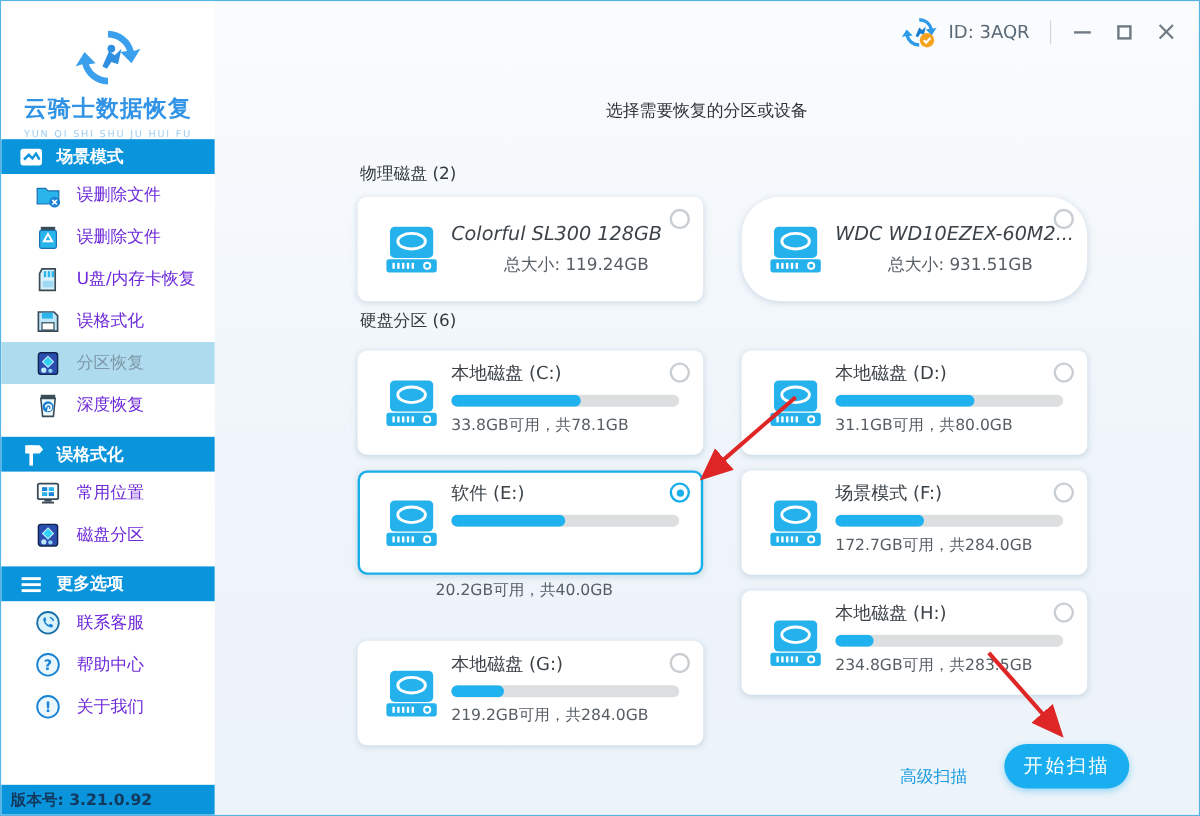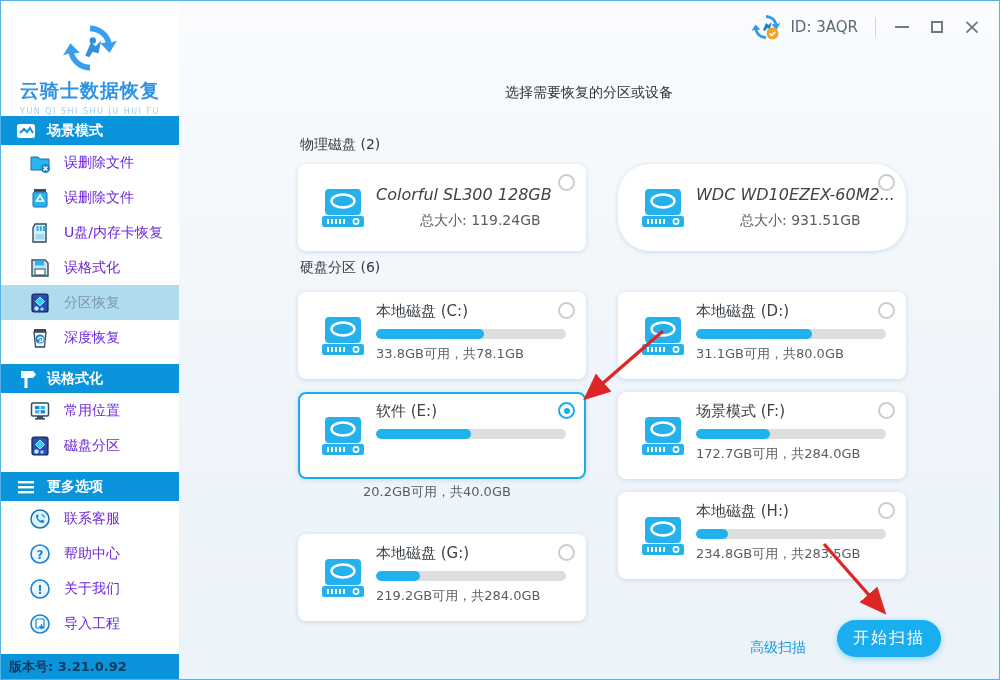--- a/index.html
+++ b/index.html
@@ -200,28 +200,20 @@
       </svg>
       <span>帮助中心</span>
     </div>
     <div class="menu-item">
       <svg class="icon22" viewBox="0 0 22 22">
         <circle cx="11" cy="11" r="9" fill="#eaf8fe" stroke="#1a82d4" stroke-width="1.6"></circle>
         <text x="11" y="15.5" font-size="12" font-weight="bold" fill="#1a82d4" text-anchor="middle">!</text>
       </svg>
       <span>关于我们</span>
     </div>
-    <div class="menu-item">
-      <svg class="icon22" viewBox="0 0 22 22">
-        <circle cx="11" cy="11" r="9" fill="#eaf8fe" stroke="#1a82d4" stroke-width="1.6"></circle>
-        <rect x="7" y="6" width="8" height="9" rx="1" fill="#fff" stroke="#1a82d4" stroke-width="1.2"></rect>
-        <path d="M12.5 11 v4 m-2-2 l2 2.5 2-2.5" stroke="#1a82d4" stroke-width="1.3" fill="none"></path>
-      </svg>
-      <span>导入工程</span>
-    </div>
 
     <div class="version-bar">版本号: 3.21.0.92</div>
   </div>
 
   <div class="main">
 
     <div class="titlebar">
       <svg width="30" height="30" viewBox="0 0 30 30">
         <path d="M15 3 a12 12 0 0 1 11.5 9 l3-1 -4 6.5 -5-5 3-0.5 a9 9 0 0 0 -8.5 -6 z" fill="#2f9be8"></path>
         <path d="M15 27 a12 12 0 0 1 -11.5 -9 l-3 1 4-6.5 5 5 -3 0.5 a9 9 0 0 0 8.5 6 z" fill="#2f9be8"></path>

